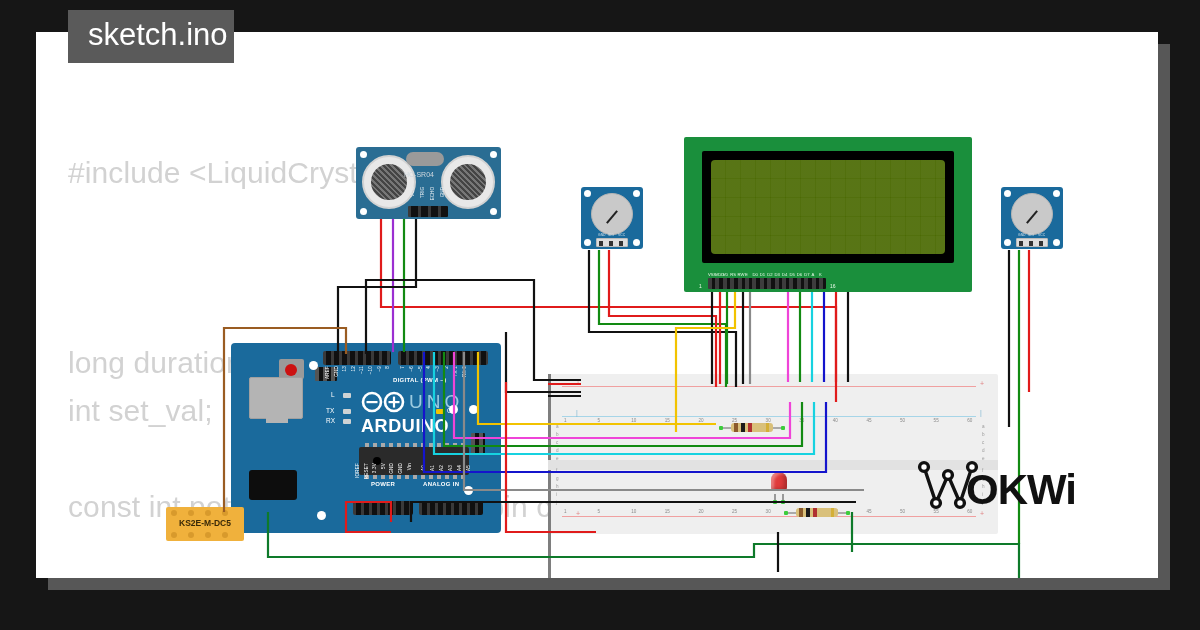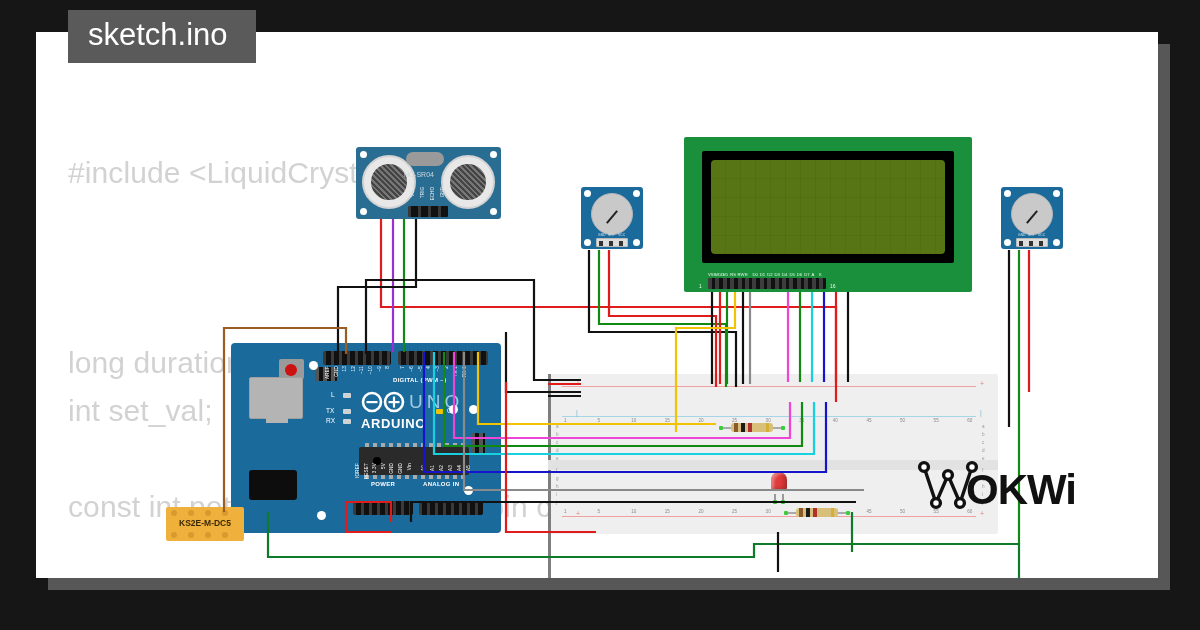--- a/index.html
+++ b/index.html
@@ -31,21 +31,21 @@
     font-size:30px;
     font-family:"Liberation Sans", sans-serif;
     white-space:nowrap;
     letter-spacing:0.1px;
   }
 
   
   .file-tab {
     position:absolute; left:68px; top:10px;
     background:#5a5a5a; color:#fff;
-    padding:9px 28px 11px 20px;
+    padding:9px 6px 11px 20px;
     font-size:31px; line-height:1.05;
     font-family:"Liberation Sans", sans-serif;
     z-index:60;
   }
 
   
   .wokwi-logo {
     position:absolute; right:44px; bottom:52px;
     font-size:46px; font-weight:bold; color:#111;
     letter-spacing:-1px; z-index:55;
@@ -99,21 +99,21 @@
   }
   .pinlabel-h {
     position:absolute; color:#fff; font-size:6px; font-weight:bold;
     font-family:"Liberation Sans", sans-serif; letter-spacing:0.3px;
   }
   .uno .logo-inf {
     position:absolute; left:130px; top:48px; width:44px; height:22px;
   }
   .uno .ardtext {
     position:absolute; left:130px; top:73px; color:#fff;
-    font-size:13px; font-weight:bold; letter-spacing:0.6px;
+    font-size:18px; font-weight:bold; letter-spacing:0.6px;
     font-family:"Liberation Sans", sans-serif;
   }
   .uno .unotext {
     position:absolute; left:178px; top:48px; color:#9ccbe0;
     font-size:19px; letter-spacing:4px;
     font-family:"Liberation Sans", sans-serif;
   }
   .uno .smallled{position:absolute;width:8px;height:5px;background:#cfd3d4;border-radius:1px;}
   .uno .lab{position:absolute;color:#fff;font-size:6.5px;font-family:"Liberation Sans",sans-serif;}
   .uno .rstbtn{position:absolute;left:48px;top:16px;width:25px;height:20px;background:#9a9a9a;border-radius:2px;}

